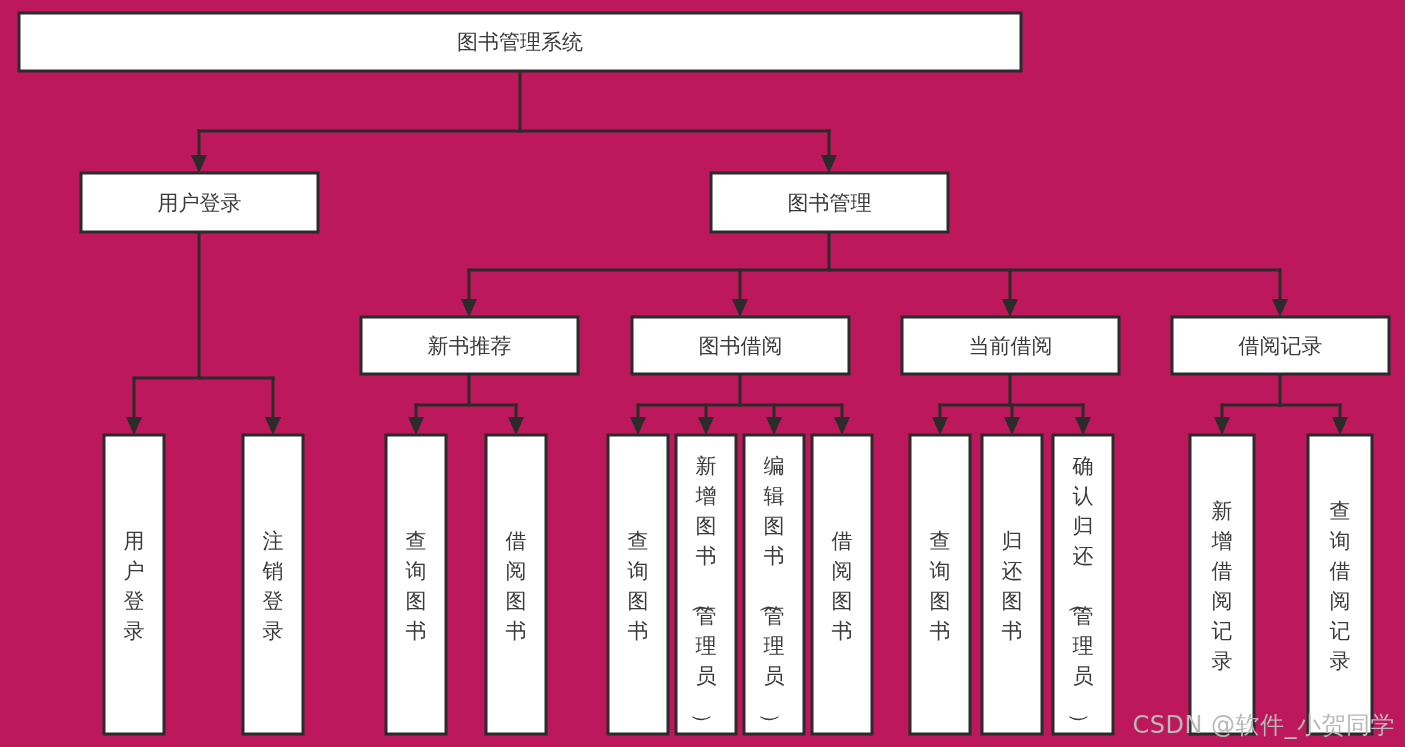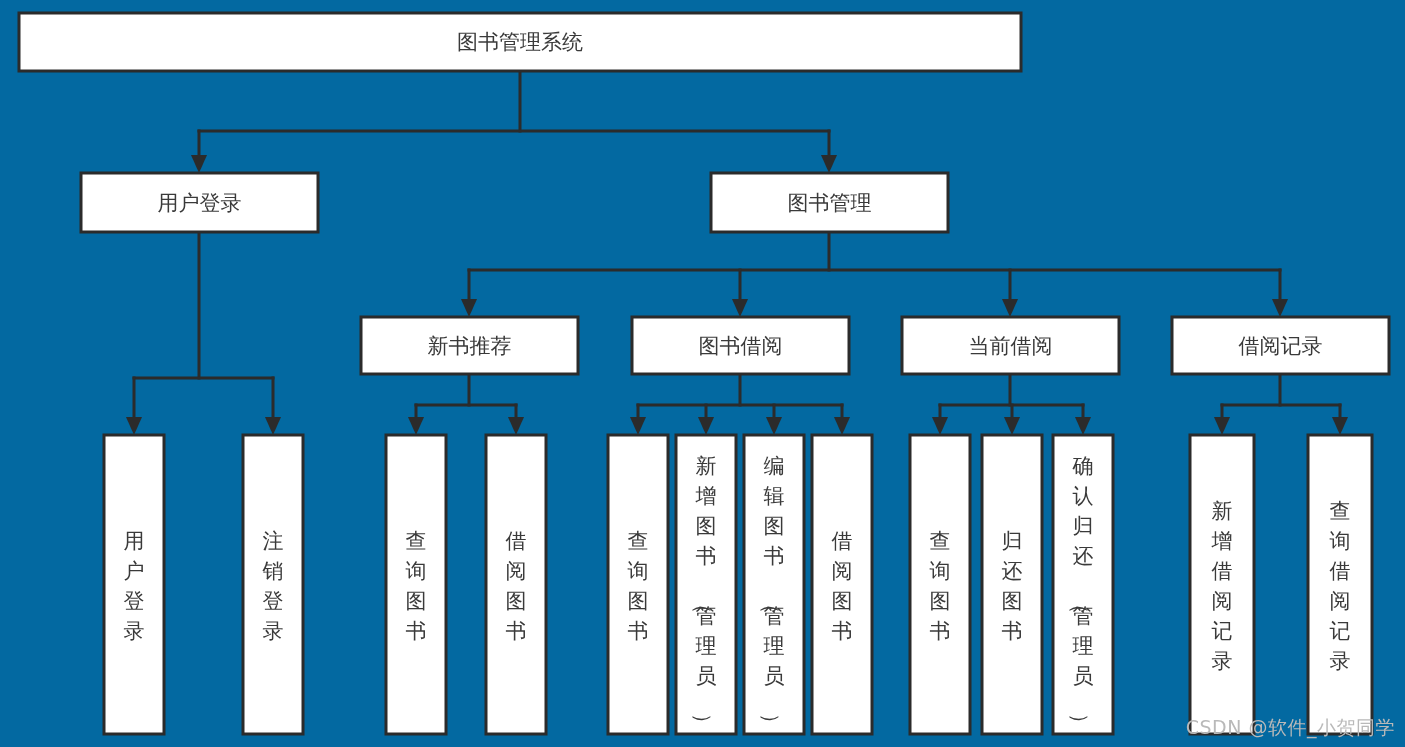--- a/index.html
+++ b/index.html
@@ -12,21 +12,21 @@
     width: 1405px;
     height: 747px;
     font-family: "DejaVu Sans", "Liberation Sans", sans-serif;
     overflow: hidden;
     position: relative;
   }
   #diagram-root {
     position: relative;
     width: 1405px;
     height: 747px;
-    background: #0369a1;
+    background: #be185d;
   }
   svg#flowchart {
     display: block;
     width: 1405px;
     height: 747px;
   }
   .node-box {
     fill: #ffffff;
     stroke: #2b2b2b;
     stroke-width: 3;
@@ -52,21 +52,21 @@
   }
   .arrow-head {
     fill: #2b2b2b;
     stroke: none;
   }
   .watermark {
     position: absolute;
     right: 10px;
     bottom: 6px;
     font-family: "DejaVu Sans", "Liberation Sans", sans-serif;
-    font-size: 19px;
+    font-size: 24px;
     color: #b9b9b9;
     letter-spacing: 0.5px;
     white-space: nowrap;
     pointer-events: none;
     user-select: none;
   }
 </style>
 </head>
 <body>
 

